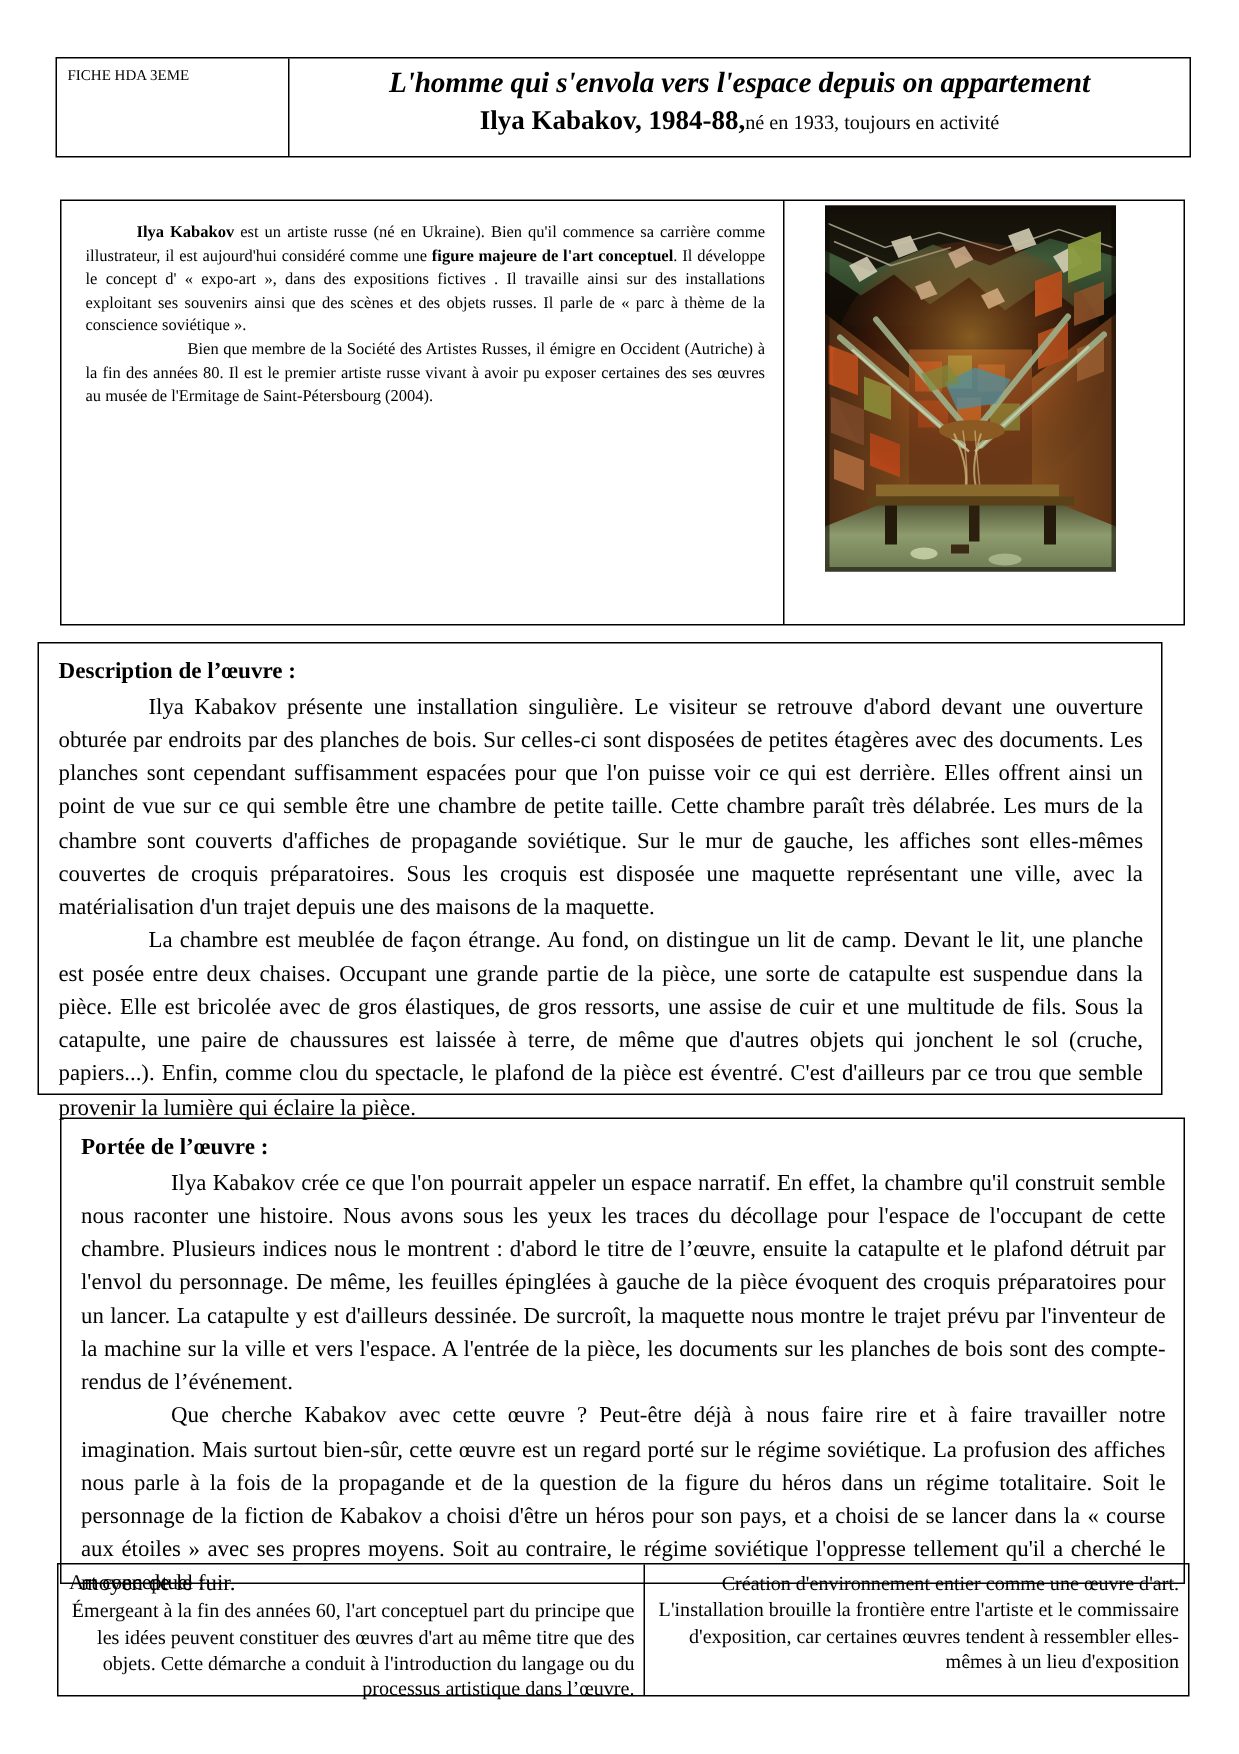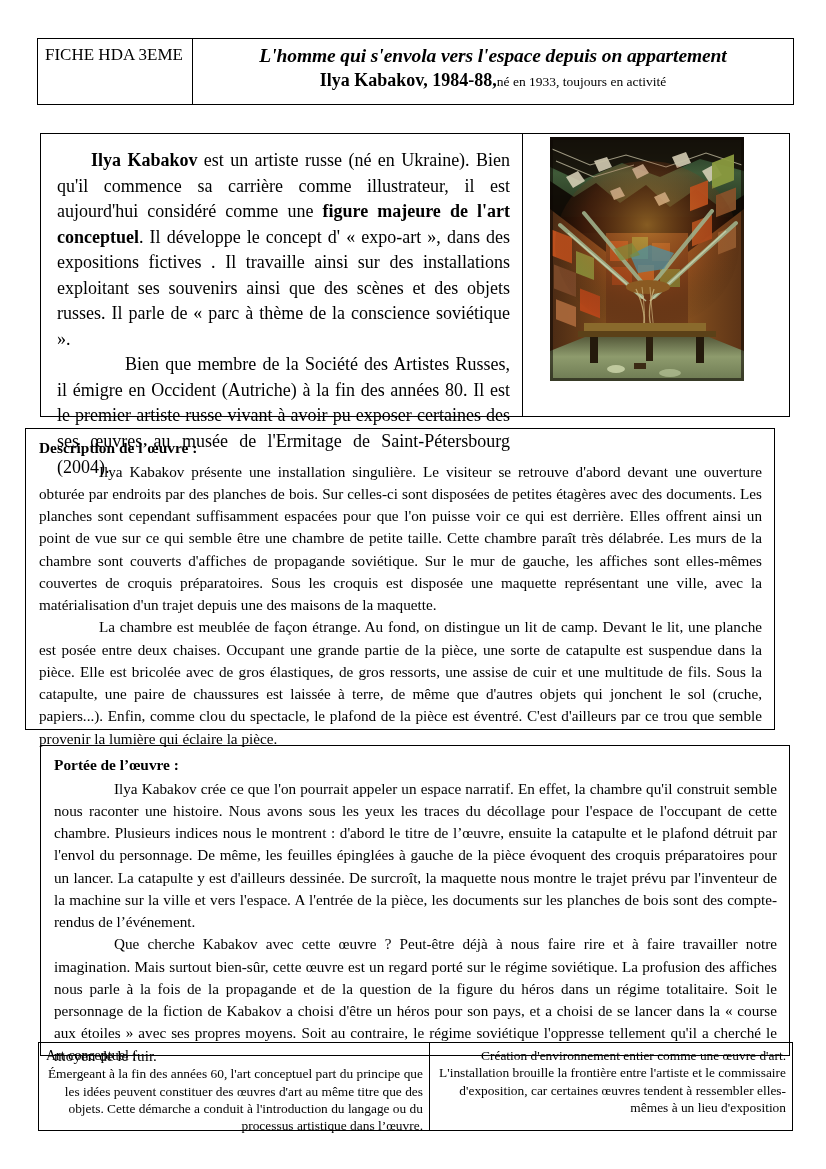--- a/index.html
+++ b/index.html
@@ -31,21 +31,21 @@
     height: 67px;
     border: 1px solid #000;
     box-sizing: border-box;
     display: flex;
   }
   .header-left {
     width: 155px;
     box-sizing: border-box;
     border-right: 1px solid #000;
     padding: 6px 0 0 7px;
-    font-size: 17px;
+    font-size: 10px;
     line-height: 1.2;
   }
   .header-right {
     flex: 1;
     box-sizing: border-box;
     text-align: center;
     padding: 5px 8px 0 8px;
   }
   .title-line1 {
     font-weight: bold;
@@ -76,21 +76,21 @@
     height: 284px;
     border: 1px solid #000;
     box-sizing: border-box;
     display: flex;
   }
   .bio-text {
     width: 482px;
     box-sizing: border-box;
     border-right: 1px solid #000;
     padding: 14px 12px 8px 16px;
-    font-size: 18px;
+    font-size: 11px;
     line-height: 1.42;
     text-align: justify;
   }
   .bio-text p {
     margin: 0;
     text-indent: 34px;
   }
   .bio-text p.indented {
     text-indent: 68px;
   }

